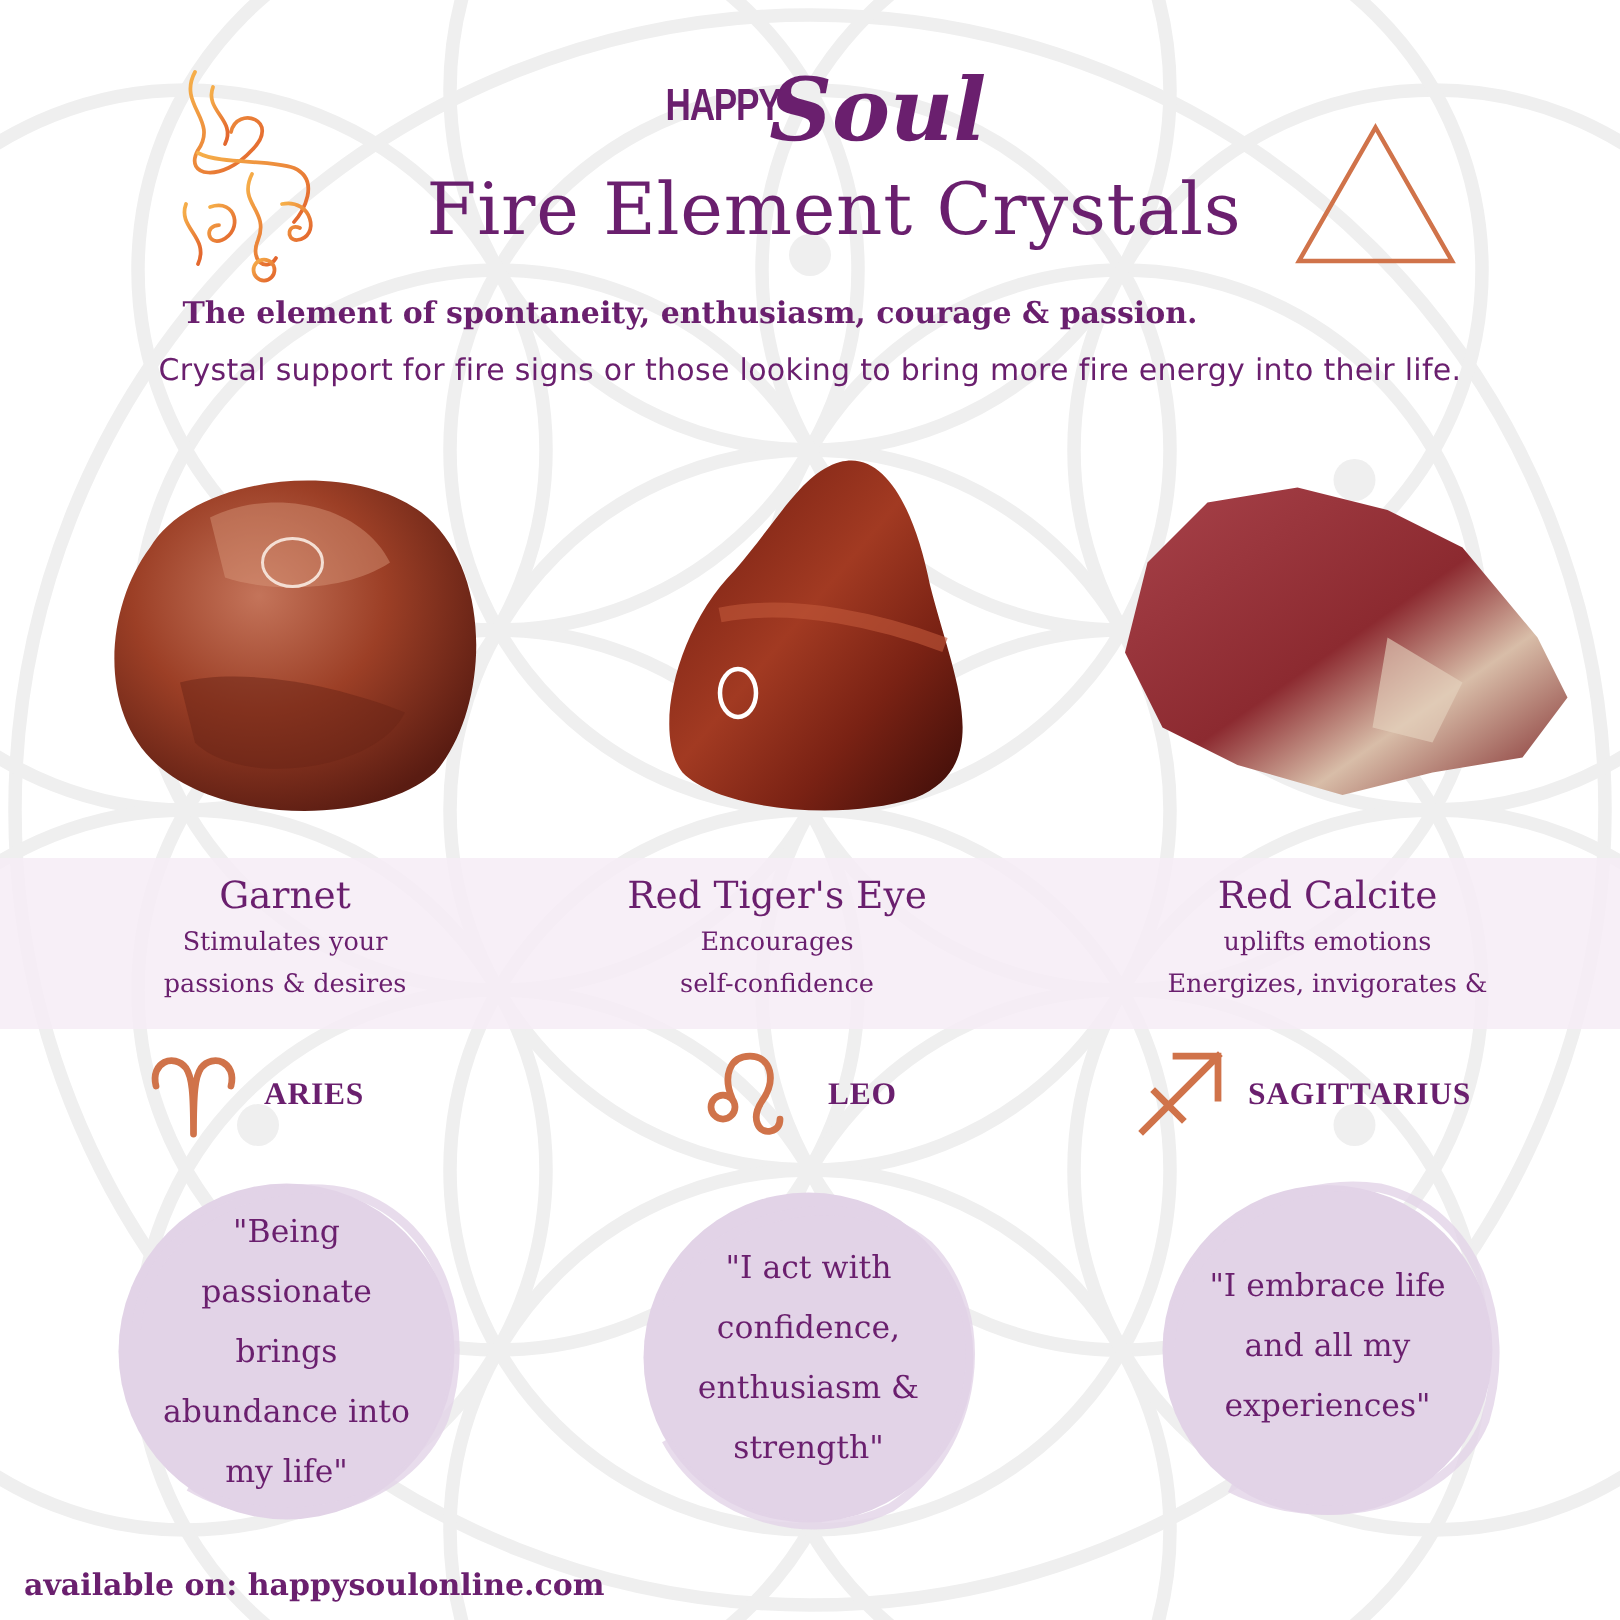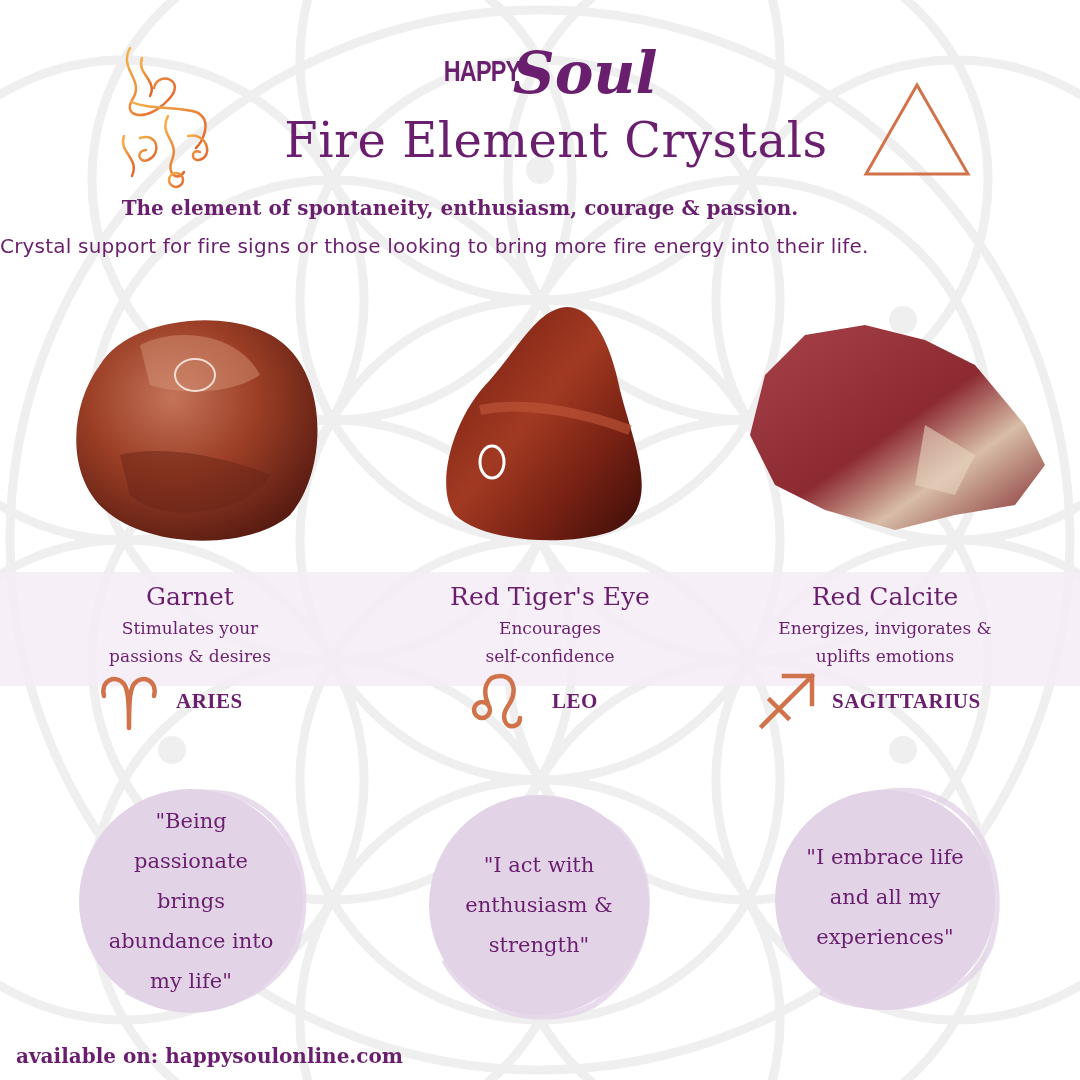--- a/index.html
+++ b/index.html
@@ -7,34 +7,34 @@
   body { position:relative; font-family:"DejaVu Serif", serif; color:#6a1f6e; }
   .bg-pattern { position:absolute; left:0; top:0; width:1080px; height:1080px; z-index:0; }
   .layer { position:absolute; z-index:2; }
 
   .logo { left:0; width:1080px; top:22px; height:80px; display:flex; justify-content:center; align-items:flex-end;text-align:center; }
   .logo-happy { font-family:"Liberation Sans", sans-serif; font-weight:bold; font-size:30px; letter-spacing:-1px; color:#6a1f6e; transform:scaleX(0.78); transform-origin:right bottom; margin-bottom:14px; margin-right:-8px; }
   .logo-soul { font-family:"DejaVu Serif", serif; font-style:italic; font-weight:bold; font-size:58px; color:#6a1f6e; line-height:1; }
 
   .title { left:0; width:1080px; top:112px; text-align:center; font-family:"DejaVu Serif", serif; font-size:48px; color:#6a1f6e; letter-spacing:0.5px;padding-left:32px; }
   .subtitle-bold { left:0; width:900px; top:196px; text-align:center; font-family:"DejaVu Serif", serif; font-weight:bold; font-size:20px; color:#6a1f6e;padding-left:20px; }
-  .subtitle { left:0; width:1080px; top:234px; font-family:"DejaVu Sans", sans-serif; font-size:20px; color:#6a1f6e; letter-spacing:0.2px; }
+  .subtitle { left:0; width:1080px; top:234px; text-align:center; font-family:"DejaVu Sans", sans-serif; font-size:20px; color:#6a1f6e; letter-spacing:0.2px; }
 
   .fire-icon { left:118px; top:40px; width:110px; height:150px; }
   .triangle-icon { left:860px; top:80px; width:115px; height:100px; }
 
   .crystal { position:absolute; z-index:2; }
 
   .band { position:absolute; z-index:1; left:0; top:572px; width:1080px; height:114px; background:rgba(246,236,246,0.85); }
 
   .crystal-col { position:absolute; z-index:2; top:580px; width:320px; text-align:center; }
   .crystal-name { font-family:"DejaVu Serif", serif; font-size:25px; color:#6a1f6e; line-height:34px; }
   .crystal-desc { font-family:"DejaVu Serif", serif; font-size:17px; color:#6a1f6e; line-height:28px; }
 
-  .sign { position:absolute; z-index:2; top:670px; display:flex; align-items:center; }
+  .sign { position:absolute; z-index:2; top:698px; display:flex; align-items:center; }
   .sign-label { font-family:"Liberation Serif", serif; font-weight:bold; font-size:21px; color:#6a1f6e; letter-spacing:0.5px; }
 
   .affirm { position:absolute; z-index:2; display:flex; justify-content:center; align-items:center; text-align:center; }
   .affirm-text { position:relative; font-family:"DejaVu Serif", serif; font-size:21px; color:#6a1f6e; line-height:40px; }
   .affirm svg { position:absolute; left:0; top:0; }
 
   .footer { left:16px; width:1080px; top:1044px; text-align:left; font-family:"DejaVu Serif", serif; font-weight:bold; font-size:20px; color:#6a1f6e; }
 </style>
 </head>
 <body>
@@ -141,29 +141,29 @@
   <path d="M180 110 L 230 140 L 210 180 L 170 170 Z" fill="#e6d3c0" opacity="0.6"></path>
 </svg>
 
 <div class="band"></div>
 
 <div class="crystal-col" style="left:30px;">
   <div class="crystal-name">Garnet</div>
   <div class="crystal-desc">Stimulates your</div>
   <div class="crystal-desc">passions &amp; desires</div>
 </div>
-<div class="crystal-col" style="left:390px;">
+<div class="crystal-col" style="left:358px;">
   <div class="crystal-name">Red Tiger's Eye</div>
   <div class="crystal-desc">Encourages</div>
   <div class="crystal-desc">self-confidence</div>
 </div>
 <div class="crystal-col" style="left:725px;">
   <div class="crystal-name">Red Calcite</div>
+  <div class="crystal-desc">uplifts emotions</div>
   <div class="crystal-desc">Energizes, invigorates &amp;</div>
-  <div class="crystal-desc">uplifts emotions</div>
 </div>
 
 <div class="sign" style="left:98px;">
   <svg width="64" height="62" viewBox="0 0 64 62">
     <path d="M6 26 C 2 10, 18 4, 26 14 C 30 20, 31 30, 31 58 M31 58 C 31 30, 32 20, 36 14 C 44 4, 60 10, 56 26" fill="none" stroke="#d0734a" stroke-width="4.5" stroke-linecap="round"></path>
   </svg>
   <span class="sign-label" style="margin-left:14px;">ARIES</span>
 </div>
 <div class="sign" style="left:468px;">
   <svg width="60" height="62" viewBox="0 0 60 62">
@@ -193,20 +193,21 @@
   </div>
 </div>
 
 <div class="affirm" style="left:414px; top:780px; width:250px; height:250px;">
   <svg width="250" height="250" viewBox="0 0 250 250">
     <circle cx="125" cy="125" r="110" fill="#e2d3e7"></circle>
     <path d="M30 90 C 55 30, 150 5, 205 50 C 250 95, 240 185, 180 225 C 130 250, 60 235, 30 180" fill="none" stroke="#e2d3e7" stroke-width="6" opacity="0.8"></path>
   </svg>
   <div class="affirm-text">
     <div>"I act with</div>
+    <div>confidence,</div>
     <div>enthusiasm &amp;</div>
     <div>strength"</div>
   </div>
 </div>
 
 <div class="affirm" style="left:760px; top:772px; width:250px; height:250px;">
   <svg width="250" height="250" viewBox="0 0 250 250">
     <circle cx="125" cy="128" r="110" fill="#e2d3e7"></circle>
     <path d="M20 130 C 20 60, 90 10, 160 20 C 225 35, 250 110, 230 175 C 205 235, 120 250, 60 220" fill="none" stroke="#e2d3e7" stroke-width="6" opacity="0.8"></path>
   </svg>

